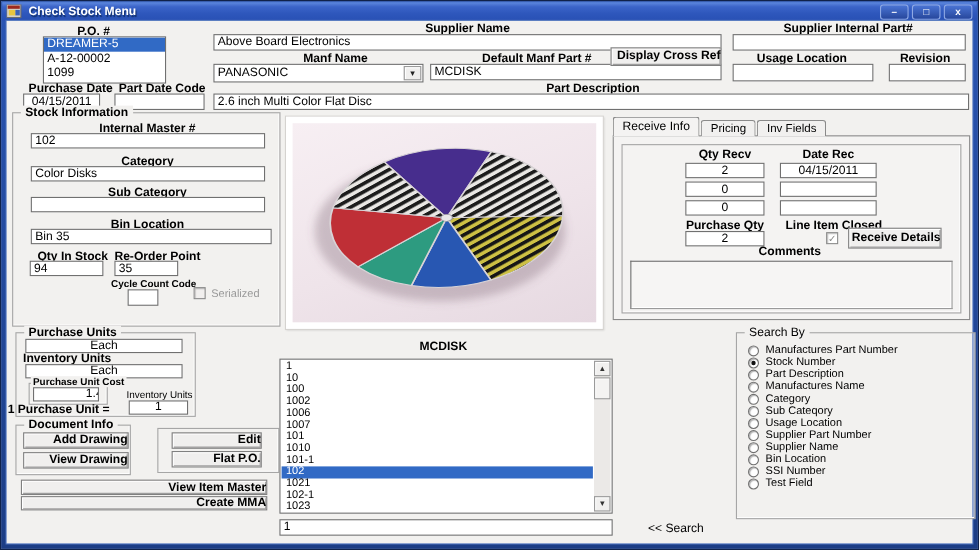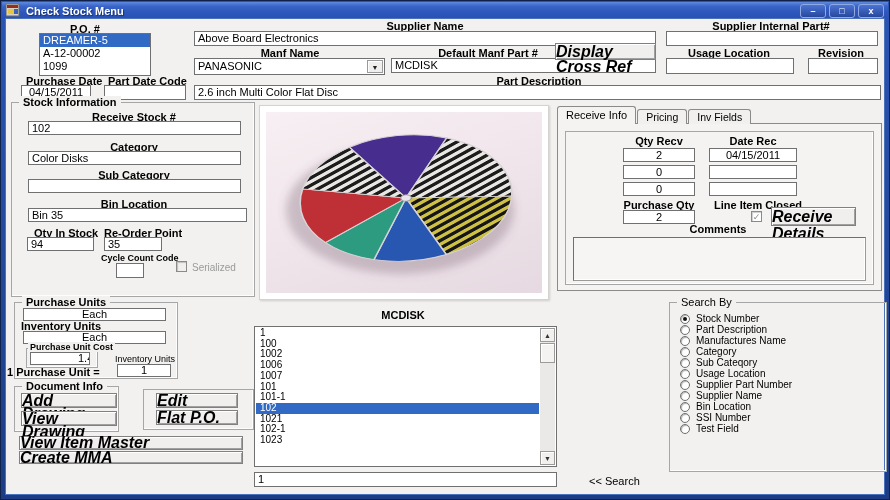--- a/index.html
+++ b/index.html
@@ -7,21 +7,21 @@
   #window { position:relative; width:890px; height:500px; background:linear-gradient(180deg,#2a55b4,#1c3d85); border:1px solid #10224a; overflow:hidden; }
   #client { position:absolute; left:5px; top:18px; right:5px; bottom:5px; background:#f2f1ef; box-shadow:0 0 0 1px #4a71bc; }
   #titlebar { position:absolute; left:1px; top:1px; right:1px; height:17px; display:flex; align-items:center; padding:0 4px; background:linear-gradient(180deg,#5f8ae0 0%,#3b64c8 25%,#2e57bc 60%,#2850b4 100%); }
   #title-text { color:#fff; font-size:11px; font-weight:bold; margin-left:6px; text-shadow:1px 1px 1px #12306e; flex:1; }
   .winbtn { width:26px; height:14px; margin-left:3px; border-radius:3px; border:1px solid #8fa9e4; background:linear-gradient(180deg,#4a74d4,#27479c); color:#fff; font-size:9px; line-height:12px; text-align:center; font-weight:bold; }
   .lbl { position:absolute; font-size:11px; font-weight:bold; white-space:nowrap; color:#000; }
   .lbl.c { transform:translateX(-50%); }
   .slbl { position:absolute; font-size:9px; font-weight:bold; white-space:nowrap; }
   .field { position:absolute; background:#fff; border:1px solid #707070; font-size:11px; line-height:12px; padding:0 3px; white-space:nowrap; overflow:hidden; }
   .field.center { text-align:center; }
-  .btn { position:absolute; background:#f0efee; border:1px solid #808080; box-shadow:inset 1px 1px 0 #ffffff, inset -1px -1px 0 #a0a0a0; font-size:16px; font-weight:bold; text-align:left; color:#000;font-style:italic; }
+  .btn { position:absolute; background:#f0efee; border:1px solid #808080; box-shadow:inset 1px 1px 0 #ffffff, inset -1px -1px 0 #a0a0a0; font-size:11px; font-weight:bold; text-align:right; color:#000; }
   .gbox { position:absolute; border:1px solid #a6a6a6; box-shadow:inset -1px -1px 0 #fdfdfd; }
   .glabel { position:absolute; top:-7px; left:7px; background:#f2f1ef; padding:0 4px; font-size:11px; font-weight:bold; line-height:13px; white-space:nowrap; }
   .glabel.n { font-weight:normal; }
   .listbox { position:absolute; background:#fff; border:1px solid #707070; overflow:hidden; }
   .po-item { font-size:11px; line-height:13px; padding-left:3px; white-space:nowrap; }
   .po-item.sel { background:#316ac5; color:#fff; }
   .list-item { font-size:10px; line-height:10.7px; padding-left:4px; white-space:nowrap; }
   .list-item.sel { background:#316ac5; color:#fff; }
   .vscroll { position:absolute; top:1px; bottom:1px; right:1px; width:15px; background:#ebe9e7; }
   .sbtn { position:absolute; left:0; width:15px; height:14px; background:#f1f0ef; border:1px solid #9a9a9a; box-shadow:inset 1px 1px 0 #fff; font-size:7px; text-align:center; line-height:13px; color:#333; }
@@ -67,21 +67,21 @@
       <div class="po-item">A-12-00002</div>
       <div class="po-item">1099</div>
     </div>
 
   <div class="lbl c" style="left:424px; top:19px;">Supplier Name</div>
   <div class="field" style="left:193px; top:30px; width:462px; height:15px;">Above Board Electronics</div>
 
   <div class="lbl c" style="left:770px; top:19px;">Supplier Internal Part#</div>
   <div class="field" style="left:665px; top:30px; width:212px; height:15px;"></div>
 
-  <div class="lbl c" style="left:289px; top:46px;">Manf Name</div>
+  <div class="lbl c" style="left:304px; top:46px;">Manf Name</div>
   <div class="field" style="left:193px; top:57px; width:191px; height:17px; line-height:15px;">
     <span>PANASONIC</span>
     <span class="combo-btn">▼</span>
   </div>
 
   <div class="lbl c" style="left:487px; top:46px;">Default Manf Part #</div>
   <div class="field" style="left:390px; top:57px; width:265px; height:15px;">MCDISK</div>
 
   <div class="btn" style="left:554px; top:42px; width:101px; height:17px; line-height:15px;">Display Cross Ref</div>
 
@@ -96,21 +96,21 @@
 
   <div class="lbl" style="left:107px; top:74px;">Part Date Code</div>
   <div class="field" style="left:103px; top:84px; width:82px; height:15px;"></div>
 
   <div class="lbl c" style="left:538px; top:74px;">Part Description</div>
   <div class="field" style="left:193px; top:84px; width:687px; height:15px;">2.6 inch Multi Color Flat Disc</div>
 
   <div class="gbox" style="left:10px; top:101px; width:244px; height:195px;">
     <span class="glabel">Stock Information</span>
   </div>
-  <div class="lbl c" style="left:133px; top:110px;">Receive Stock #</div>
+  <div class="lbl c" style="left:133px; top:110px;">Internal Master #</div>
   <div class="field" style="left:27px; top:120px; width:213px; height:14px;">102</div>
   <div class="lbl c" style="left:133px; top:140px;">Category</div>
   <div class="field" style="left:27px; top:150px; width:213px; height:14px;">Color Disks</div>
   <div class="lbl c" style="left:133px; top:168px;">Sub Category</div>
   <div class="field" style="left:27px; top:178px; width:213px; height:14px;"></div>
   <div class="lbl c" style="left:133px; top:197px;">Bin Location</div>
   <div class="field" style="left:27px; top:207px; width:219px; height:14px;">Bin 35</div>
   <div class="lbl" style="left:33px; top:226px;">Qty In Stock</div>
   <div class="field" style="left:26px; top:236px; width:67px; height:14px;">94</div>
   <div class="lbl" style="left:103px; top:226px;">Re-Order Point</div>
@@ -203,44 +203,50 @@
   <div class="btn" style="left:155px; top:392px; width:82px; height:15px; line-height:13px;">Edit</div>
   <div class="btn" style="left:155px; top:409px; width:82px; height:15px; line-height:13px;">Flat P.O.</div>
 
   <div class="btn" style="left:18px; top:450px; width:224px; height:13px; line-height:11px;">Create MMA</div>
   <div class="btn" style="left:18px; top:435px; width:224px; height:14px; line-height:12px;">View Item Master</div>
 
   <div class="lbl c" style="left:402px; top:308px;">MCDISK</div>
   <div class="listbox" id="stock-listbox" style="left:253px; top:325px; width:303px; height:141px;">
     <div id="stock-list" style="position:absolute; left:1px; top:1px; right:17px;">
         <div class="list-item">1</div>
+        <div class="list-item">10</div>
         <div class="list-item">100</div>
         <div class="list-item">1002</div>
         <div class="list-item">1006</div>
         <div class="list-item">1007</div>
         <div class="list-item">101</div>
+        <div class="list-item">1010</div>
         <div class="list-item">101-1</div>
         <div class="list-item sel">102</div>
         <div class="list-item">1021</div>
         <div class="list-item">102-1</div>
         <div class="list-item">1023</div>
       </div>
     <div class="vscroll">
       <div class="sbtn" style="top:0;">▲</div>
       <div class="sthumb" style="top:15px; height:20px;"></div>
       <div class="sbtn" style="bottom:0;">▼</div>
     </div>
   </div>
   <div class="field" style="left:253px; top:471px; width:303px; height:15px;">1</div>
   <div class="lbl" style="left:588px; top:474px; font-weight:normal;">&lt;&lt; Search</div>
 
   <div class="gbox" style="left:668px; top:301px; width:218px; height:170px;">
     <span class="glabel n">Search By</span>
     <div id="searchby-options" style="position:absolute; left:10px; top:10px; right:4px;">
         <div class="radio-row">
+          <div class="radio" style="display: inline-block;"></div>
+          <div class="" style="display: inline-block;">Manufactures Part Number</div>
+        </div>
+        <div class="radio-row">
           <div class="radio on" style="display: inline-block;"></div>
           <div class="" style="display: inline-block;">Stock Number</div>
         </div>
         <div class="radio-row">
           <div class="radio" style="display: inline-block;"></div>
           <div class="" style="display: inline-block;">Part Description</div>
         </div>
         <div class="radio-row">
           <div class="radio" style="display: inline-block;"></div>
           <div class="" style="display: inline-block;">Manufactures Name</div>

